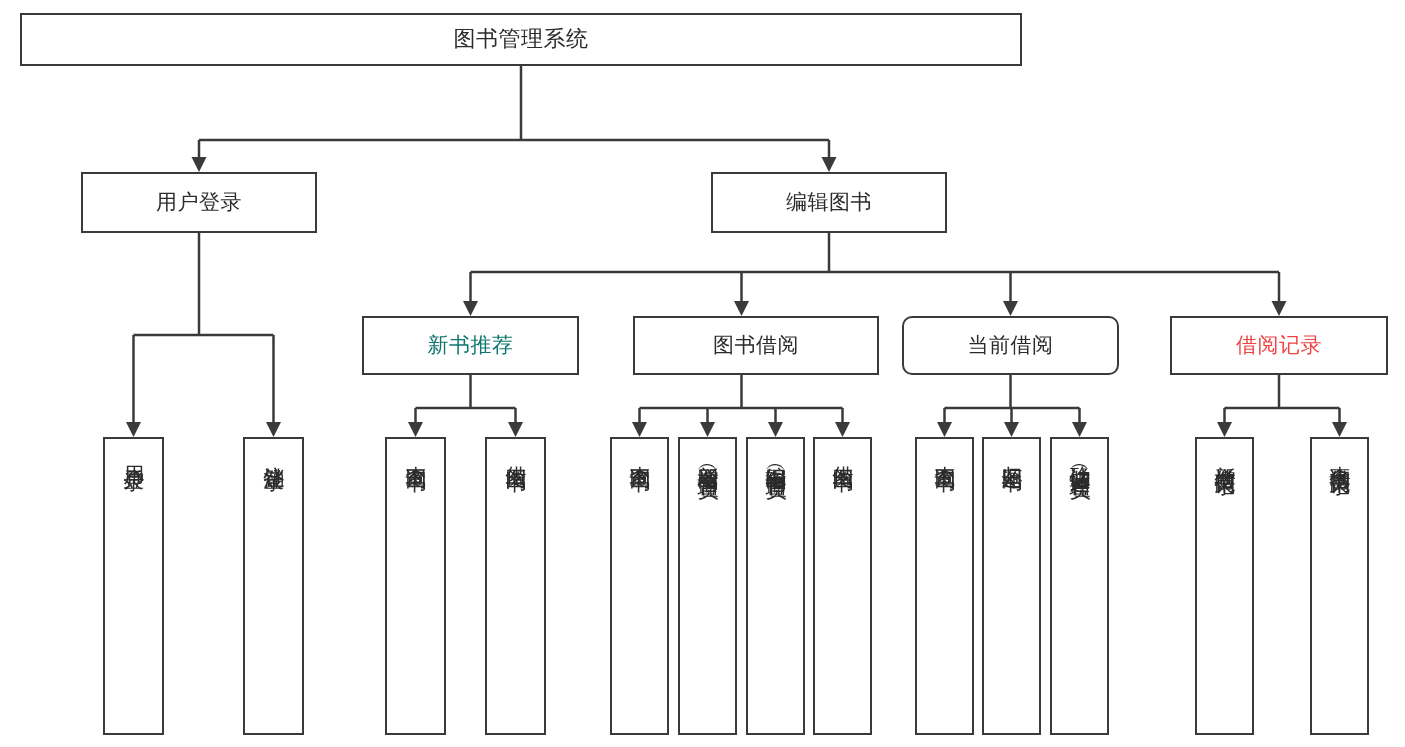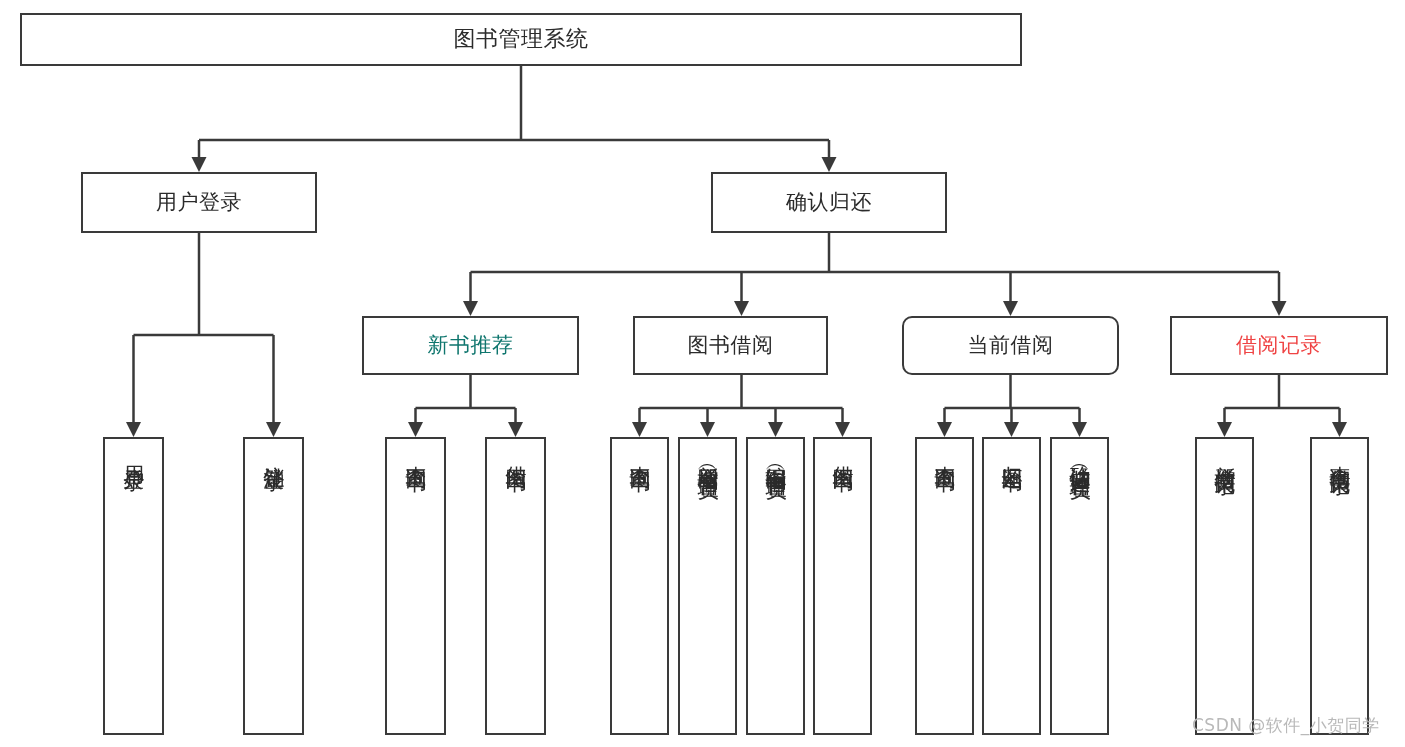--- a/index.html
+++ b/index.html
@@ -127,26 +127,26 @@
       <path d="M 1332 422 L 1347 422 L 1339.5 437 Z" fill="#3a3a3a"></path>
     </svg>
   <div id="nodes">
       <div class="node horizontal root" style="left: 20px; top: 13px; width: 1002px; height: 53px; border-color: rgb(58, 58, 58); color: rgb(43, 43, 43);">
         <span class="label">图书管理系统</span>
       </div>
       <div class="node horizontal" style="left: 81px; top: 172px; width: 236px; height: 61px; border-color: rgb(58, 58, 58); color: rgb(43, 43, 43);">
         <span class="label">用户登录</span>
       </div>
       <div class="node horizontal" style="left: 711px; top: 172px; width: 236px; height: 61px; border-color: rgb(58, 58, 58); color: rgb(43, 43, 43);">
-        <span class="label">确认归还</span>
+        <span class="label">编辑图书</span>
       </div>
       <div class="node horizontal" style="left: 362px; top: 316px; width: 217px; height: 59px; border-color: rgb(58, 58, 58); color: #0f766e;">
         <span class="label">新书推荐</span>
       </div>
-      <div class="node horizontal" style="left: 633px; top: 316px; width: 195px; height: 59px; border-color: rgb(58, 58, 58); color: rgb(43, 43, 43);">
+      <div class="node horizontal" style="left: 633px; top: 316px; width: 246px; height: 59px; border-color: rgb(58, 58, 58); color: rgb(43, 43, 43);">
         <span class="label">图书借阅</span>
       </div>
       <div class="node horizontal" style="left: 902px; top: 316px; width: 217px; height: 59px; border-color: rgb(58, 58, 58); color: rgb(43, 43, 43); border-radius: 10px;">
         <span class="label">当前借阅</span>
       </div>
       <div class="node horizontal" style="left: 1170px; top: 316px; width: 218px; height: 59px; border-color: rgb(58, 58, 58); color: #ef4444;">
         <span class="label">借阅记录</span>
       </div>
       <div class="node vertical" style="left: 103px; top: 437px; width: 61px; height: 298px; border-color: rgb(58, 58, 58); color: rgb(43, 43, 43);">
         <span class="label">用户登录</span>
@@ -181,14 +181,13 @@
       <div class="node vertical" style="left: 1050px; top: 437px; width: 59px; height: 298px; border-color: rgb(58, 58, 58); color: rgb(43, 43, 43);">
         <span class="label">确认归还（管理员）</span>
       </div>
       <div class="node vertical" style="left: 1195px; top: 437px; width: 59px; height: 298px; border-color: rgb(58, 58, 58); color: rgb(43, 43, 43);">
         <span class="label">新增借阅记录</span>
       </div>
       <div class="node vertical" style="left: 1310px; top: 437px; width: 59px; height: 298px; border-color: rgb(58, 58, 58); color: rgb(43, 43, 43);">
         <span class="label">查询借阅记录</span>
       </div>
     </div>
-  <div class="watermark" style="left: 1192px; top: 714px; color: rgb(185, 185, 185);">CSDN @软件_小贺同学</div>
 </div>
 
 </body></html>

